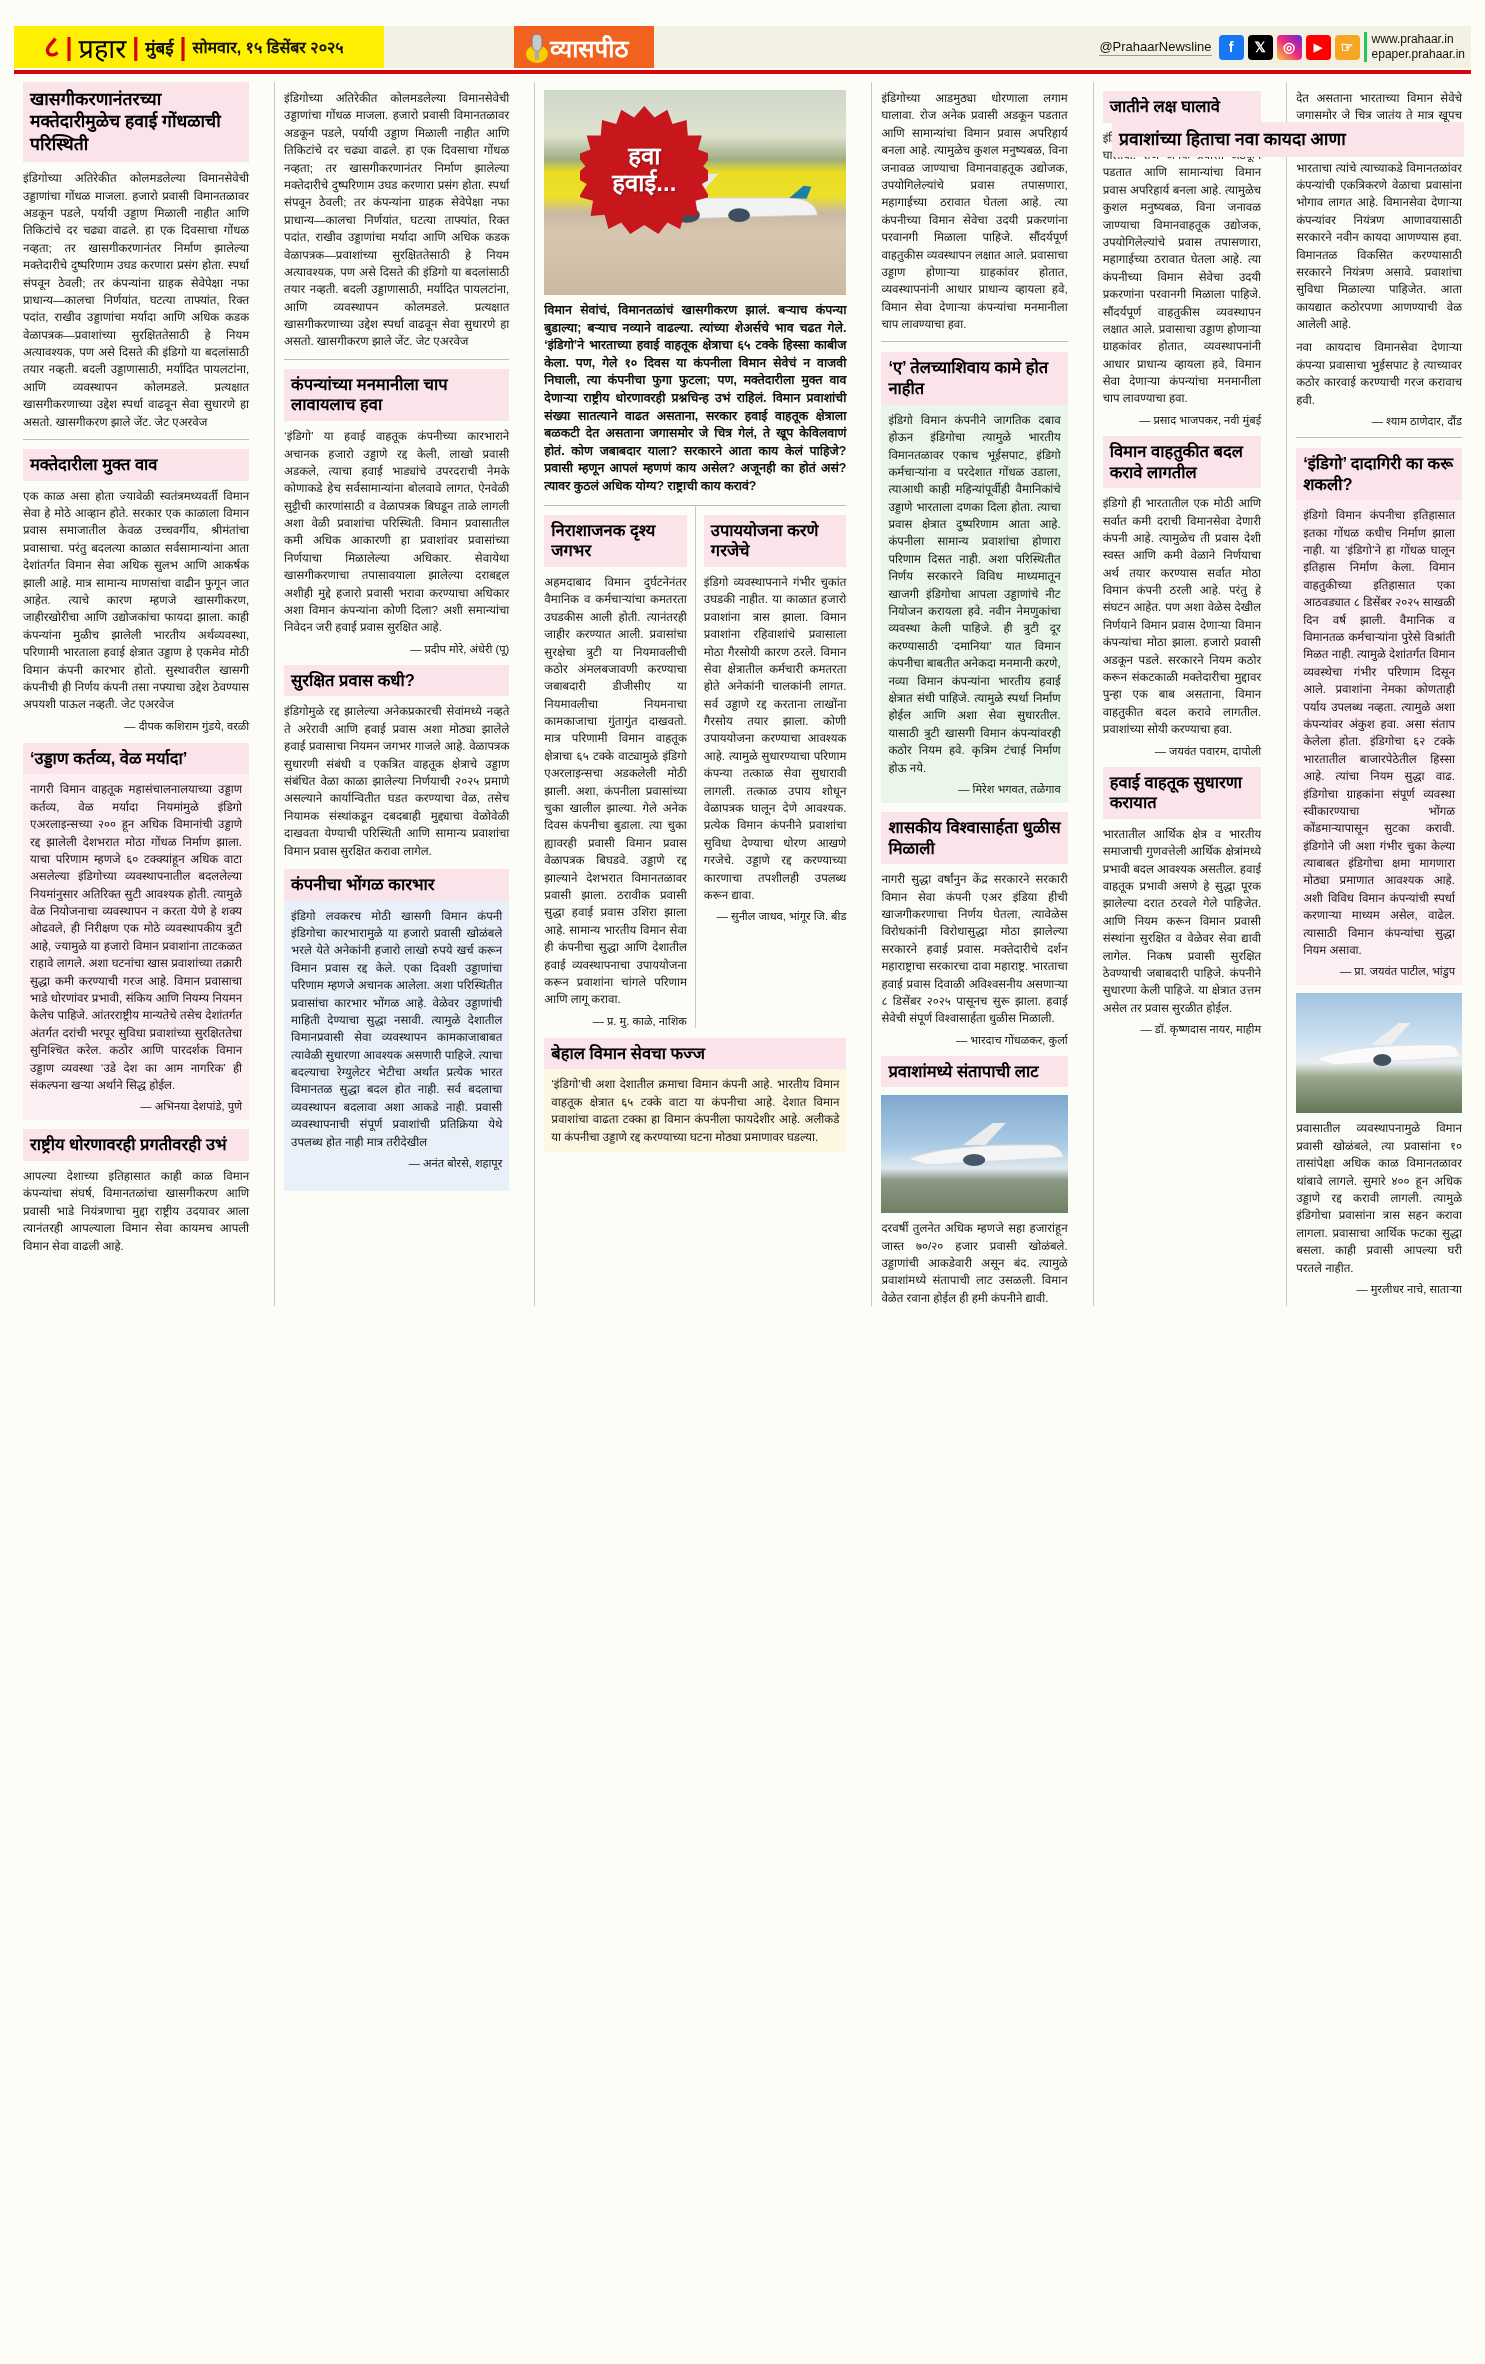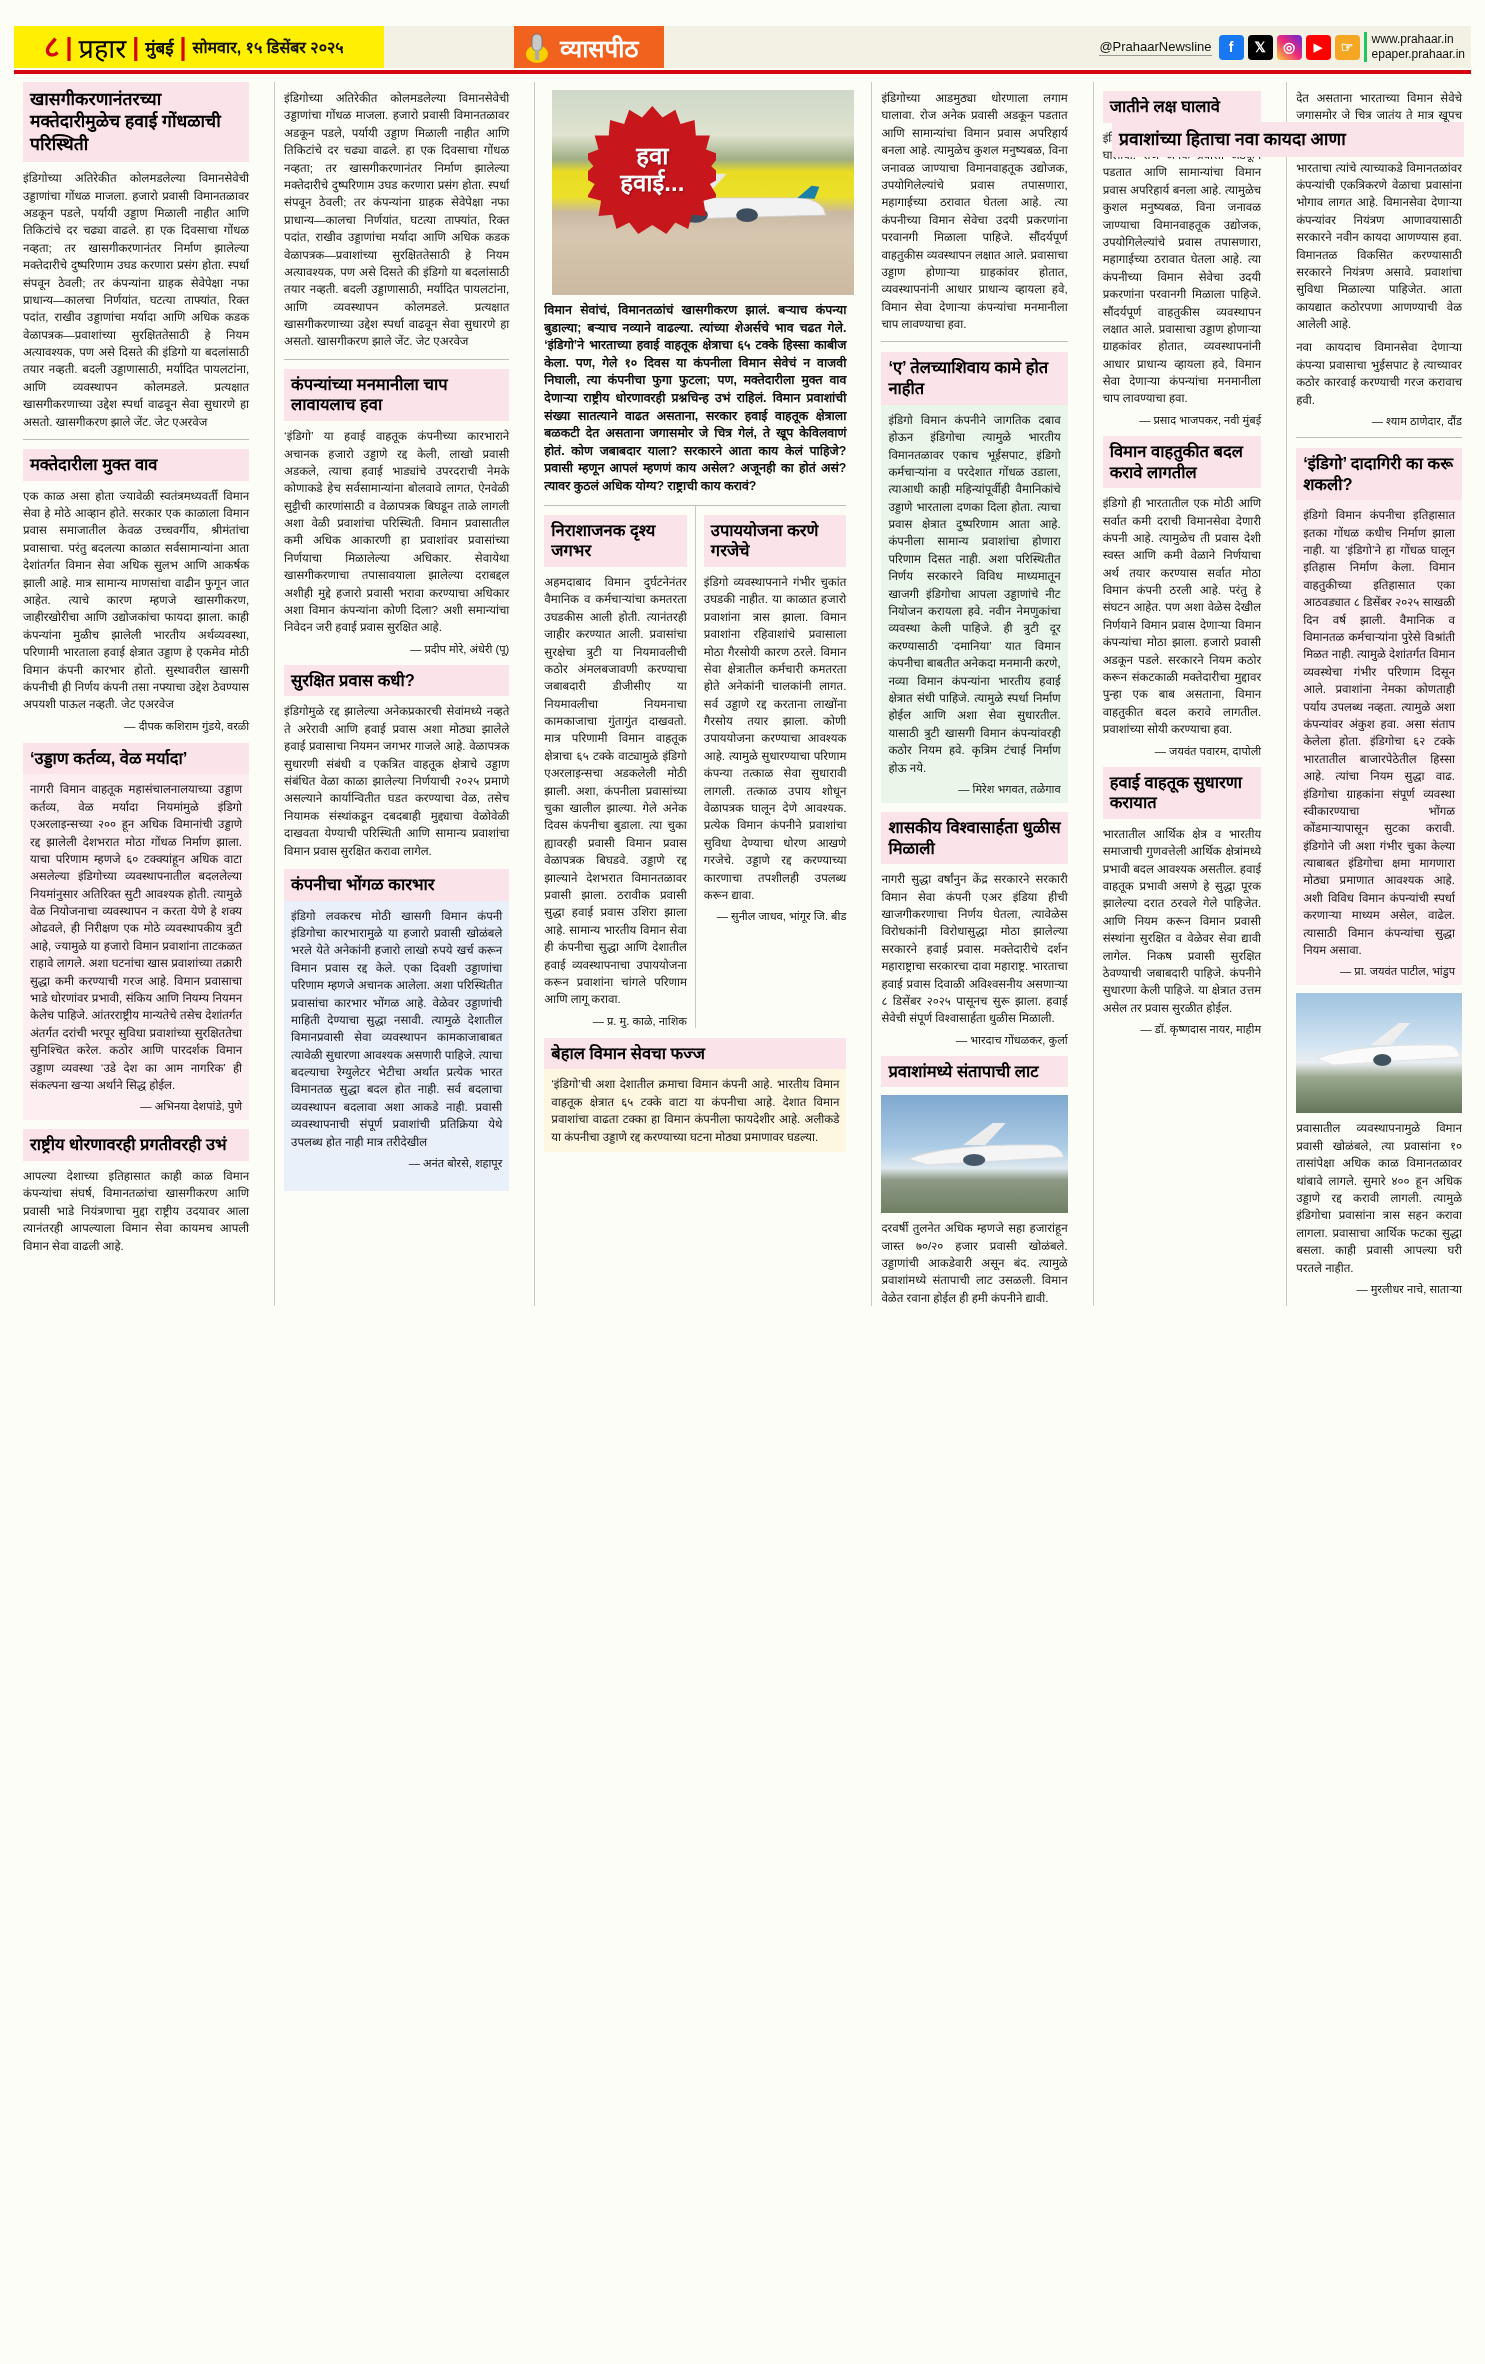--- a/index.html
+++ b/index.html
@@ -20,21 +20,21 @@
     padding:0 12px 0 30px; flex:0 0 370px;
   }
   .mast-logo-mark { color:#d40511; font-weight:bold; font-size:30px; font-family:"Liberation Serif", serif; line-height:1; }
   .mast-bar { color:#d40511; font-weight:bold; font-size:25px; }
   .mast-title { color:#000000; font-weight:normal; font-size:27px; letter-spacing:0px; }
   .mast-city { color:#111; font-weight:bold; font-size:17px; }
   .mast-date { color:#111; font-weight:bold; font-size:16px; }
   .mast-mid { flex:1; background:#f2f1e4; position:relative; display:flex; align-items:center; }
   .vyaspeeth {
     position:absolute; left:130px; top:0; height:42px;
-    background:#f2621f; display:flex; align-items:center; gap:10px;
+    background:#f2621f; display:flex; align-items:center; 
     padding:0 26px 0 10px;
   }
   .mic {
     width:26px;height:34px; display:flex;align-items:center;justify-content:center;
   }
   .vyaspeeth-label { color:#fff; font-weight:bold; font-size:24px; }
   .mast-right { display:flex; align-items:center; gap:4px; padding-right:6px; background:#f2f1e4; }
   .handle { font-size:13px; color:#111; border-bottom:1px solid #999; padding-bottom:1px; margin-right:3px;}
   .sicon { width:25px; height:25px; border-radius:4px; display:flex; align-items:center; justify-content:center; color:#fff; font-size:14px; font-weight:bold; }
   .si-fb { background:#1877f2; }
@@ -64,21 +64,21 @@
   }
   p.body {
     font-size:11.6px; line-height:1.5; color:#131313; text-align:justify;
     margin-top:6px; font-family:"Liberation Sans", sans-serif;
   }
   p.body.first { margin-top:7px; }
   .byline { font-size:11.2px; text-align:right; margin-top:5px; color:#111; }
   .rule { height:1px; background:#bdbdb6; margin:9px 0 0 0; }
 
   
-  .photo-wrap { position:relative; margin-top:8px; width:100%; height:205px; overflow:hidden;margin-left:8px; }
+  .photo-wrap { position:relative; margin-top:8px; width:100%; height:205px; overflow:hidden; }
   .photo {
     width:100%; height:100%;
     background:
       linear-gradient(to bottom,
         #cfd8c9 0%, #dfe3cf 22%, #9fae84 34%,
         #e9dc22 40%, #ece02a 52%,
         #c9b9a3 60%, #d8c7b0 70%, #cbb9a2 100%);
     position:relative;
   }
   .plane { position:absolute; left:16%; top:34%; width:78%; height:42%; }

